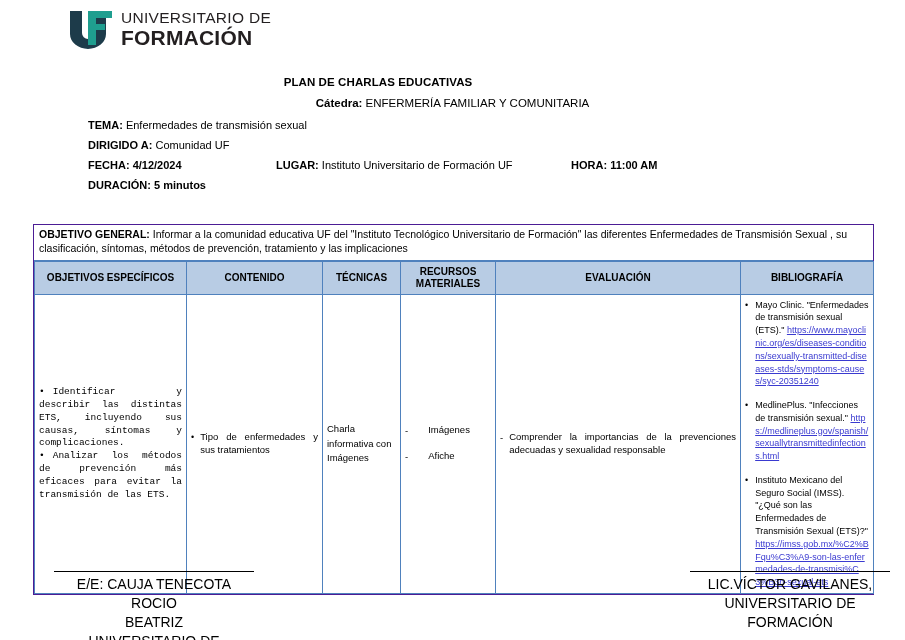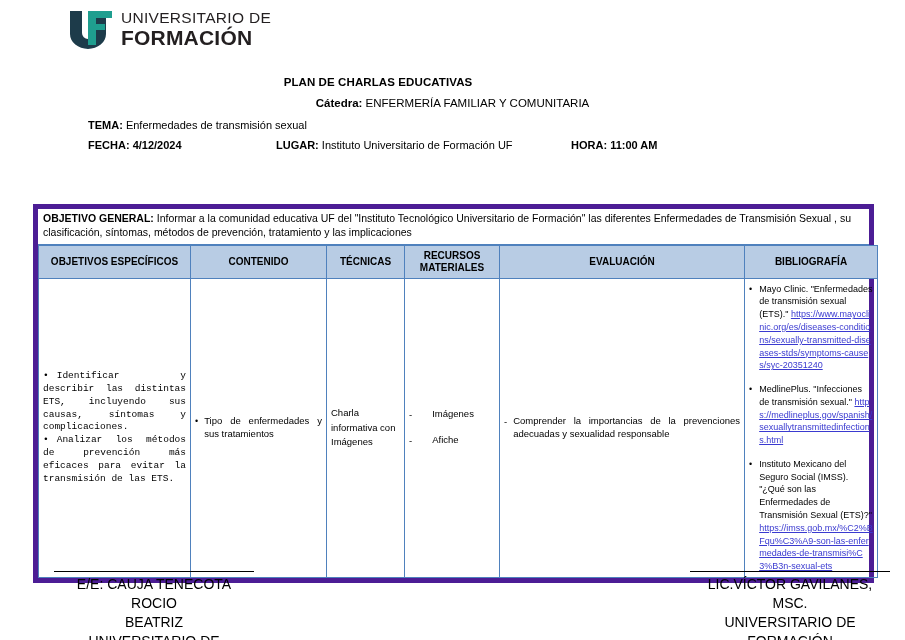--- a/index.html
+++ b/index.html
@@ -88,23 +88,23 @@
   .meta-row .lbl { font-weight: 700; }
   .meta-left  { position: absolute; left: 0; }
   .meta-mid   { position: absolute; left: 188px; }
   .meta-right { position: absolute; left: 483px; }
   .meta-right2{ position: absolute; left: 483px; }
 
   
   .sheet {
     position: absolute;
     left: 33px;
-    top: 204px;
+    top: 224px;
     width: 841px;
-    border: 5px solid #4c1d95;
+    border: 1px solid #4c1d95;
     box-sizing: border-box;
   }
   .objective {
     border-bottom: 1px solid #4f81bd;
     padding: 3px 5px 4px 5px;
     font-size: 10.5px;
     line-height: 1.32;
     background: #ffffff;
   }
   .objective b { font-weight: 700; }
@@ -225,30 +225,42 @@
 
 <div class="meta">
   <div class="meta-row">
     <span class="meta-left">
       <span class="lbl">TEMA:</span>
       <span>Enfermedades de transmisión sexual</span>
     </span>
   </div>
   <div class="meta-row">
     <span class="meta-left">
+      <span class="lbl">DIRIGIDO A:</span>
+      <span>Comunidad UF</span>
+    </span>
+  </div>
+  <div class="meta-row">
+    <span class="meta-left">
       <span class="lbl">FECHA:</span>
       <span class="lbl">4/12/2024</span>
     </span>
     <span class="meta-mid">
       <span class="lbl">LUGAR:</span>
       <span>Instituto Universitario de Formación UF</span>
     </span>
     <span class="meta-right2">
       <span class="lbl">HORA:</span>
       <span class="lbl">11:00 AM</span>
+    </span>
+  </div>
+  <div class="meta-row">
+    <span class="meta-left">
+      <span class="lbl">DURACIÓN:</span>
+      <span class="lbl">5 minutos</span>
     </span>
   </div>
 </div>
 
 <div class="sheet">
 
   <div class="objective">
     <b>OBJETIVO GENERAL:</b>
     <span>Informar a la comunidad educativa UF del "Instituto Tecnológico Universitario de Formación" las diferentes Enfermedades de Transmisión Sexual , su clasificación, síntomas, métodos de prevención, tratamiento y las implicaciones</span>
   </div>
@@ -351,16 +363,15 @@
   <div class="rule"></div>
   <div>E/E: CAUJA TENECOTA ROCIO</div>
   <div>BEATRIZ</div>
   <div>UNIVERSITARIO DE</div>
   <div>FORMACIÓN</div>
 </div>
 
 <div class="sig sig-right">
   <div class="rule"></div>
   <div>LIC.VÍCTOR GAVILANES,</div>
-  <div>MSC.</div>
   <div>UNIVERSITARIO DE</div>
   <div>FORMACIÓN</div>
 </div>
 
 </body></html>

